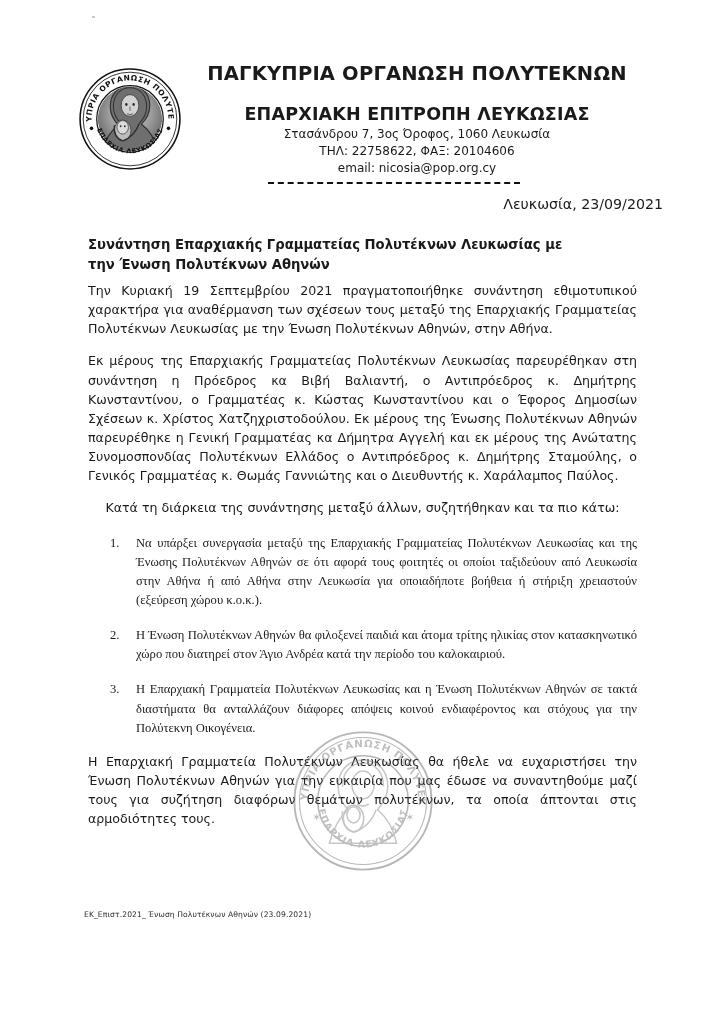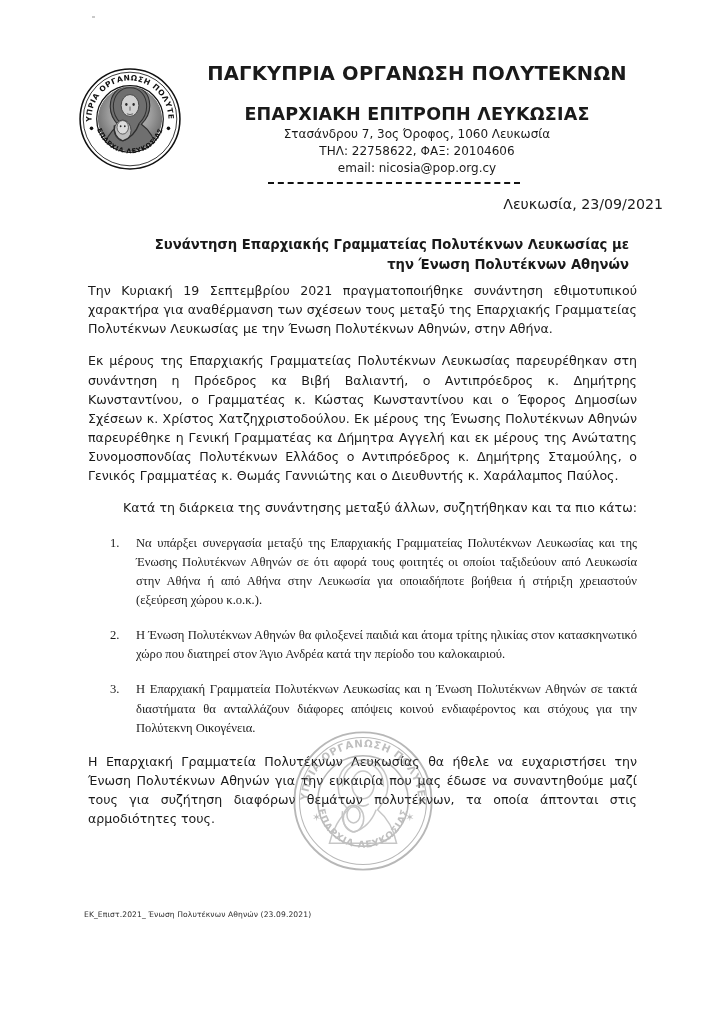--- a/index.html
+++ b/index.html
@@ -82,44 +82,44 @@
     position: absolute;
     right: 62px;
     top: 196px;
     font-size: 14.2px;
     white-space: nowrap;
   }
 
   
   .doc-title {
     position: absolute;
-    left: 80px;
+    left: 88px;
     top: 235px;
     width: 549px;
-    text-align: right;
+    text-align: left;
     font-size: 13.2px;
     font-weight: bold;
     line-height: 1.55;
   }
 
   .body-area {
     position: absolute;
     left: 88px;
     top: 281px;
     width: 549px;
   }
 
   p.para {
     margin: 0 0 13px 0;
     font-size: 12.6px;
     line-height: 1.52;
     text-align: justify;
     text-justify: inter-word;
   }
-  p.para.nojust { text-align: right; }
+  p.para.nojust { text-align: center; }
 
   ol.points {
     margin: 16px 0 14px 0;
     padding: 0 0 0 48px;
     list-style: none;
     counter-reset: pt;
   }
   ol.points > li {
     counter-increment: pt;
     position: relative;

